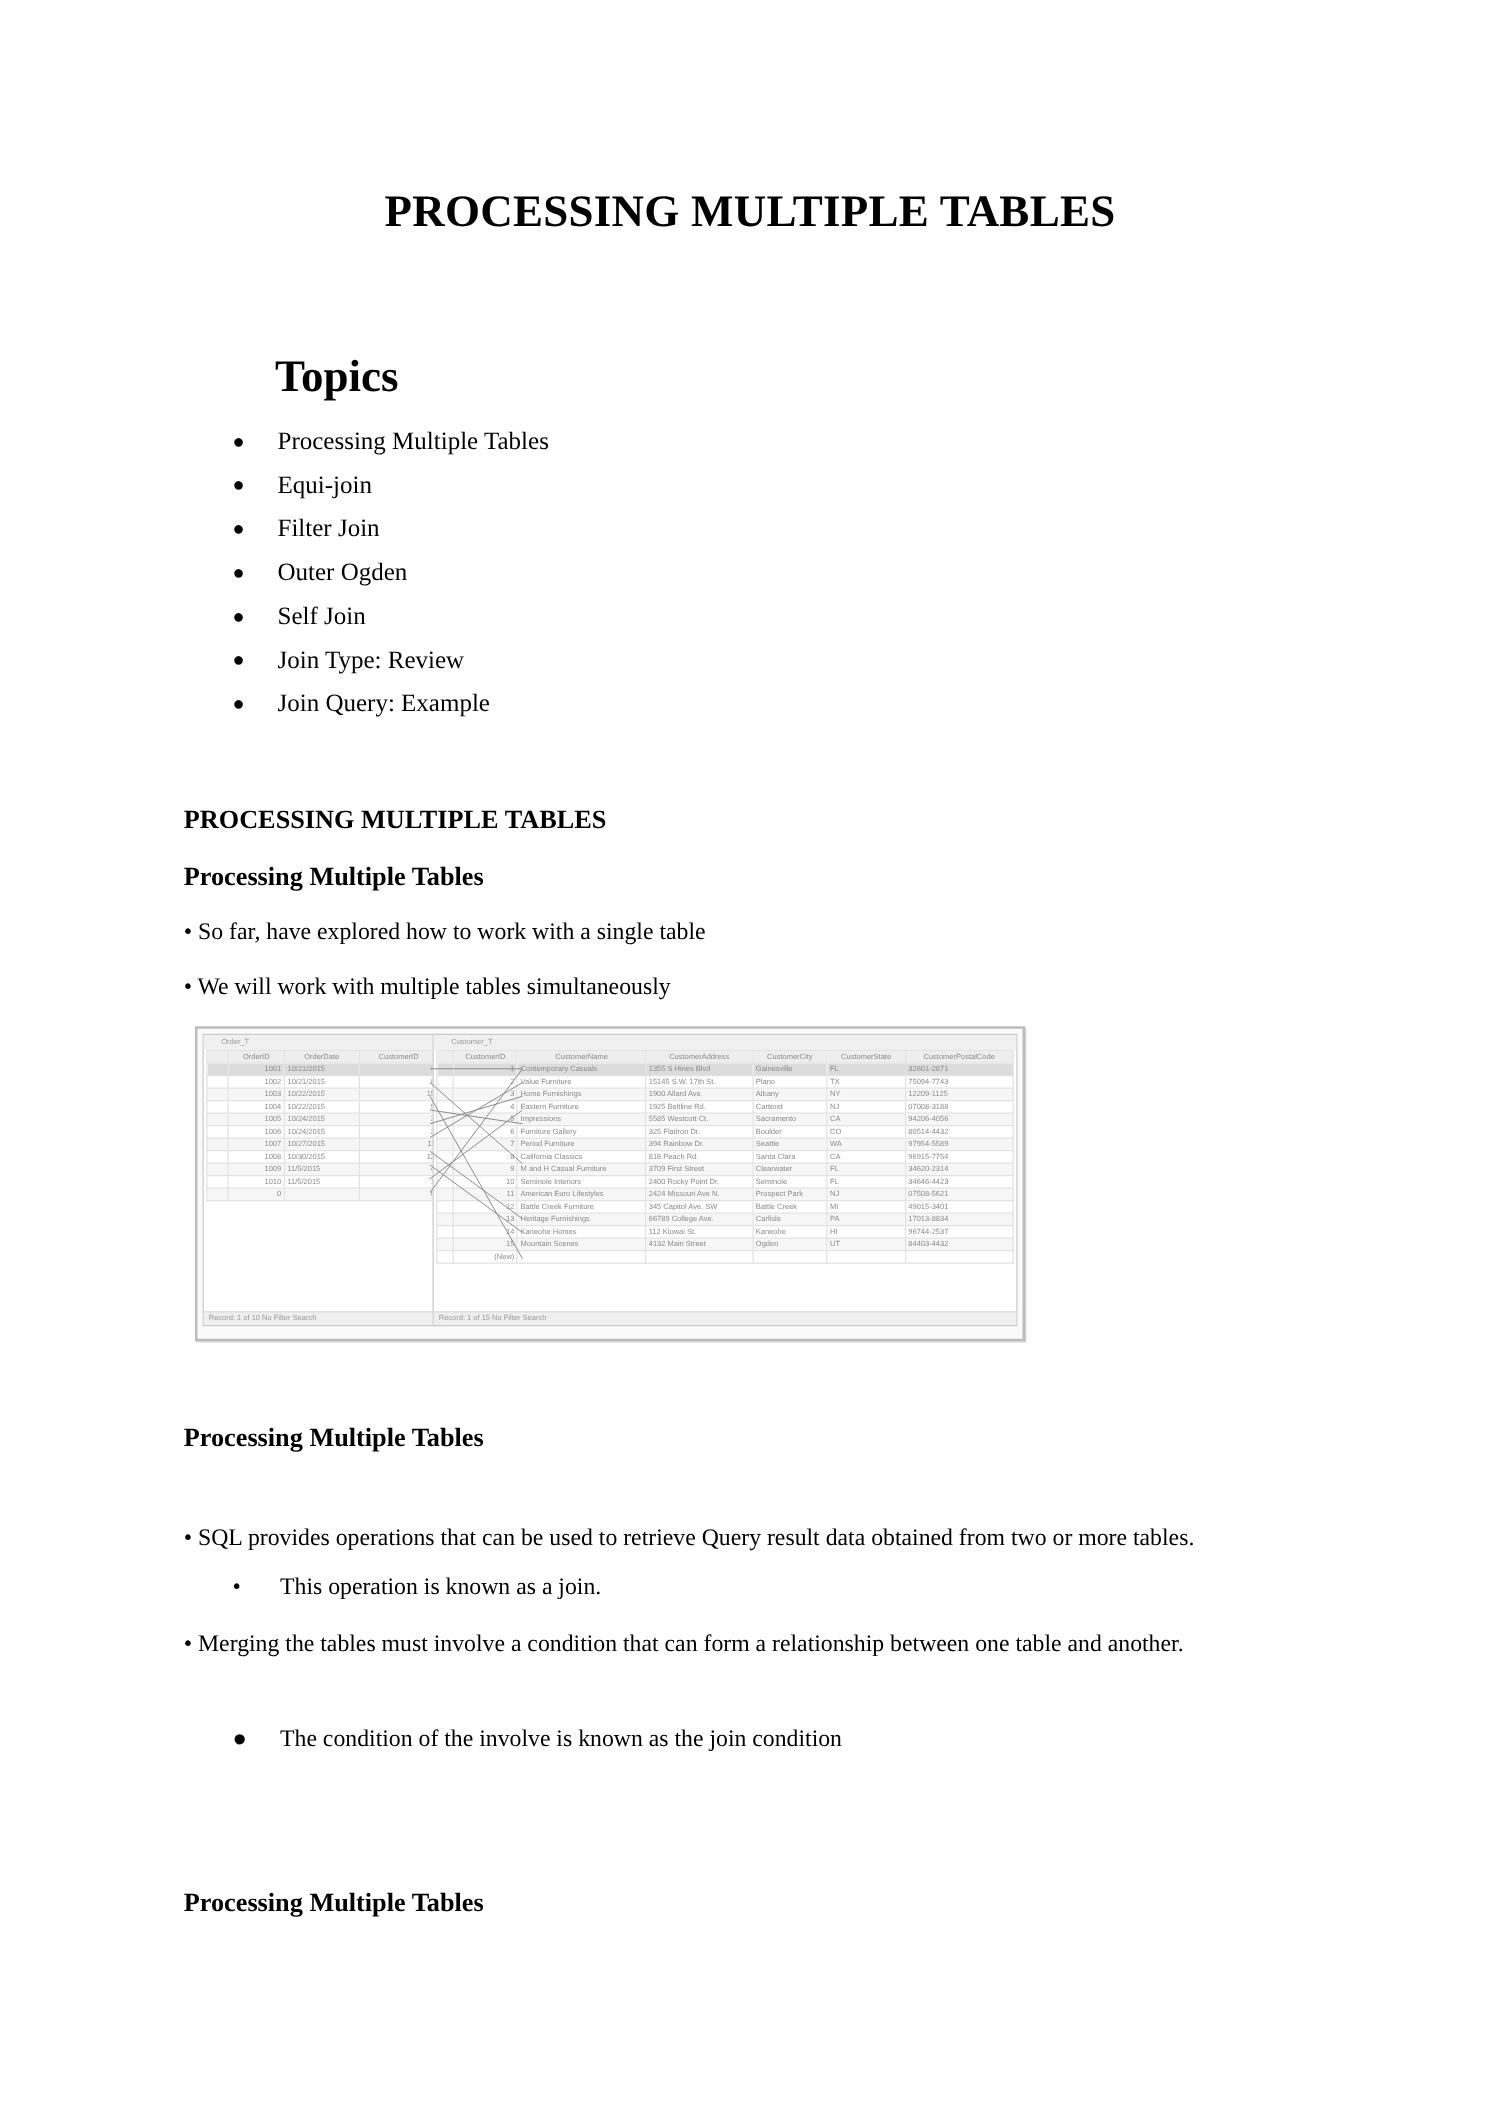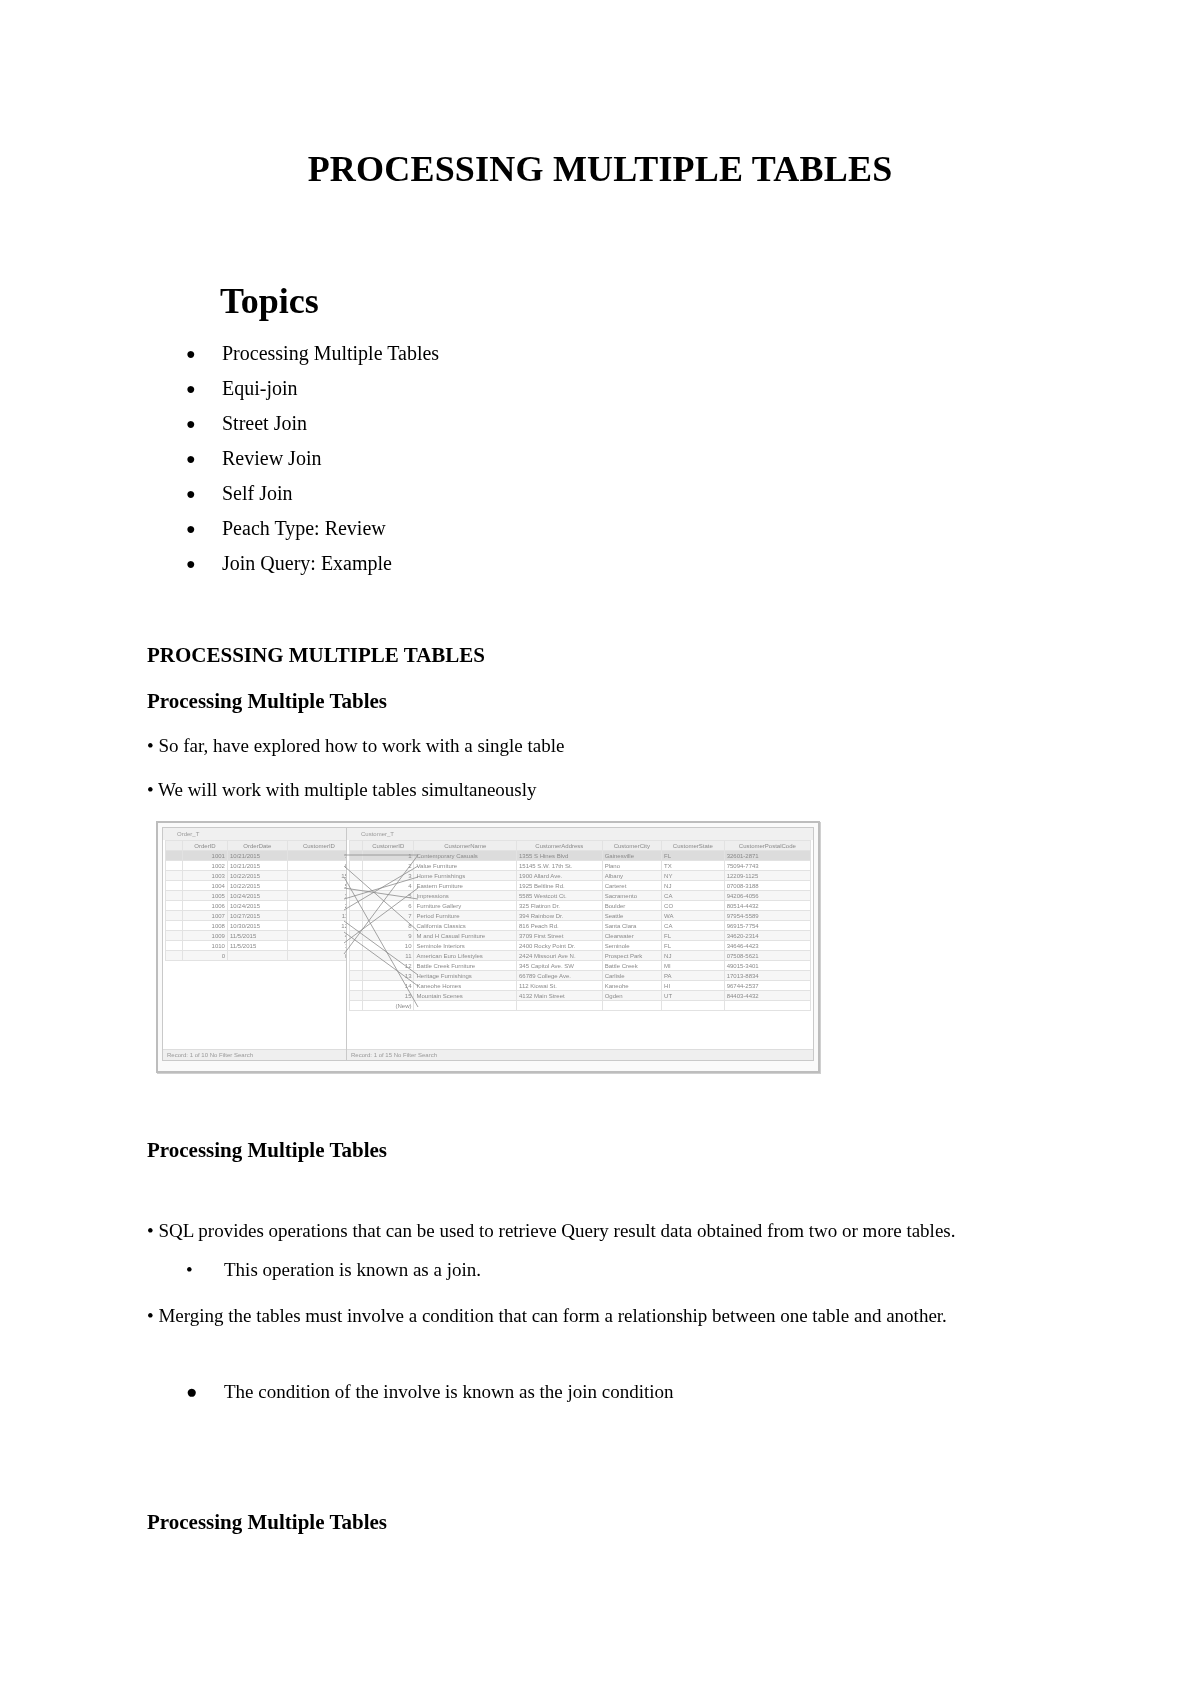--- a/index.html
+++ b/index.html
@@ -43,33 +43,33 @@
   <li>
       <span class="dot">●</span>
       <span>Processing Multiple Tables</span>
     </li>
   <li>
       <span class="dot">●</span>
       <span>Equi-join</span>
     </li>
   <li>
       <span class="dot">●</span>
-      <span>Street Join</span>
-    </li>
-  <li>
-      <span class="dot">●</span>
-      <span>Review Join</span>
+      <span>Filter Join</span>
+    </li>
+  <li>
+      <span class="dot">●</span>
+      <span>Outer Ogden</span>
     </li>
   <li>
       <span class="dot">●</span>
       <span>Self Join</span>
     </li>
   <li>
       <span class="dot">●</span>
-      <span>Peach Type: Review</span>
+      <span>Join Type: Review</span>
     </li>
   <li>
       <span class="dot">●</span>
       <span>Join Query: Example</span>
     </li>
 </ul>
 
 <div class="h2" style="top:643px;">PROCESSING MULTIPLE TABLES</div>
 <div class="h2" style="top:689px;">Processing Multiple Tables</div>
 <div class="p" style="top:735px;">• So far, have explored how to work with a single table</div>

